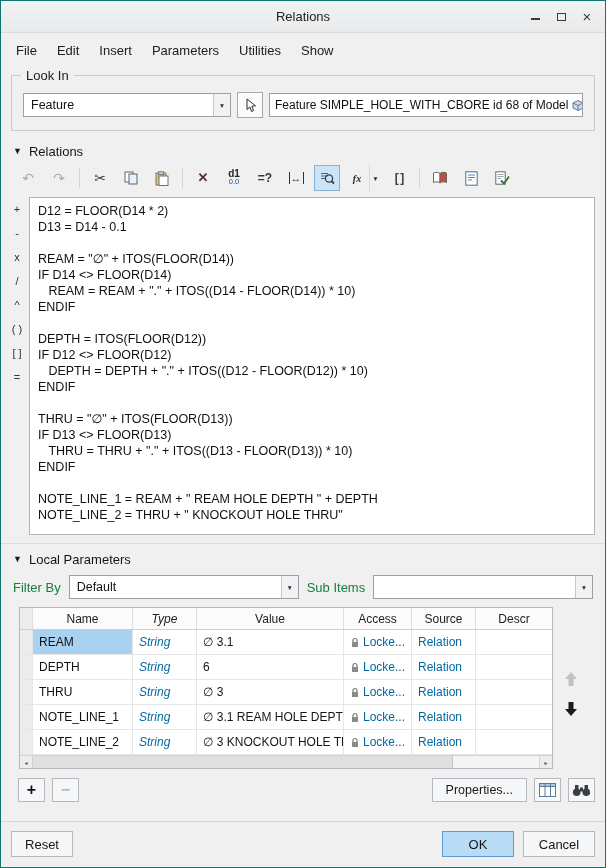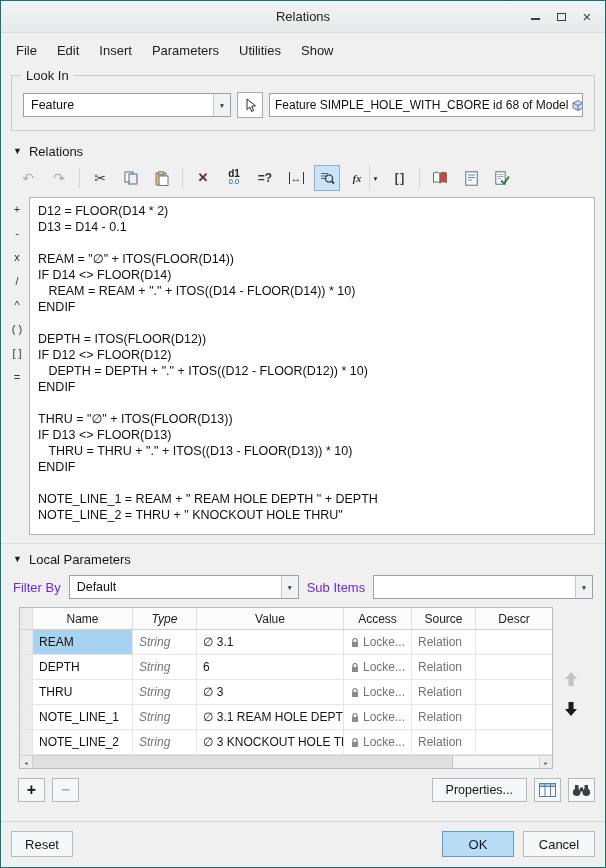--- a/index.html
+++ b/index.html
@@ -67,41 +67,41 @@
   .code-wrap { display:flex; padding:0 10px 0 4px; height:338px; flex:0 0 auto; }
   .op-strip { width:24px; display:flex; flex-direction:column; align-items:center; gap:7px; padding-top:3px; flex:0 0 auto; }
   .opbtn { width:19px; height:17px; border:none; background:transparent; font-size:11px; color:#333;
            display:flex; align-items:center; justify-content:center; font-family:"Liberation Sans",sans-serif; }
   .code-area { flex:1; background:#fff; border:1px solid #aeb3b8; overflow:hidden; }
   .code { margin:0; padding:5px 8px; font-family:"Liberation Sans", sans-serif; font-size:12.5px; line-height:16px;
           white-space:pre-wrap; color:#101010; }
 
   
   .filter-row { display:flex; align-items:center; gap:8px; padding:4px 12px 8px; flex:0 0 auto; }
-  .flabel { font-size:13px; color:#6d28d9; flex:0 0 auto; }
+  .flabel { font-size:13px; color:#15803d; flex:0 0 auto; }
 
   
   .table-zone { display:flex; align-items:flex-start; gap:7px; padding:0 8px 0 18px; flex:0 0 auto; }
   .param-table { width:534px; border:1px solid #b4b8bc; background:#fff; overflow:hidden; }
   .thead { display:flex; height:22px; background:#fbfbfb; border-bottom:1px solid #cfcfcf; }
   .th { display:flex; align-items:center; justify-content:center; font-size:12px; color:#222;
         border-right:1px solid #dedede; overflow:hidden; white-space:nowrap; }
   .trow { display:flex; height:25px; border-bottom:1px solid #e6e6e6; }
   .tc { display:flex; align-items:center; font-size:12px; border-right:1px solid #e6e6e6;
         overflow:hidden; white-space:nowrap; padding:0 6px; }
   .c0 { width:13px; padding:0; background:#ececec; }
   .c1 { width:100px; }
   .c2 { width:64px;font-style:italic; }
   .c3 { width:147px; }
   .c4 { width:68px; gap:3px; }
   .c5 { width:64px; }
   .c6 { flex:1; border-right:none; }
   .tc.name { color:#101010; }
   .tc.name.selected { background:var(--selection, #a9d2f1); }
-  .tc.gray, .gray-text { color:#737373; }
+  .tc.gray, .gray-text { color:#0369a1; }
   .tc.val { color:#161616; }
   .hscroll { display:flex; height:13px; background:#f4f4f4; border-top:1px solid #d2d2d2; }
   .hs-btn { width:13px; background:#ededed; display:flex; align-items:center; justify-content:center; font-size:6px; color:#555; flex:0 0 auto; }
   .hs-btn.left { border-right:1px solid #d2d2d2; }
   .hs-btn.right { border-left:1px solid #d2d2d2; }
   .hs-track { flex:1; position:relative; }
   .hs-thumb { position:absolute; left:0; top:0; bottom:0; width:83%; background:#dfdfdf; border-right:1px solid #c2c2c2; }
 
   .updown { display:flex; flex-direction:column; gap:10px; margin-top:62px; }
   .ud-btn { width:22px; height:20px; border:none; background:transparent; display:flex; align-items:center; justify-content:center; }

